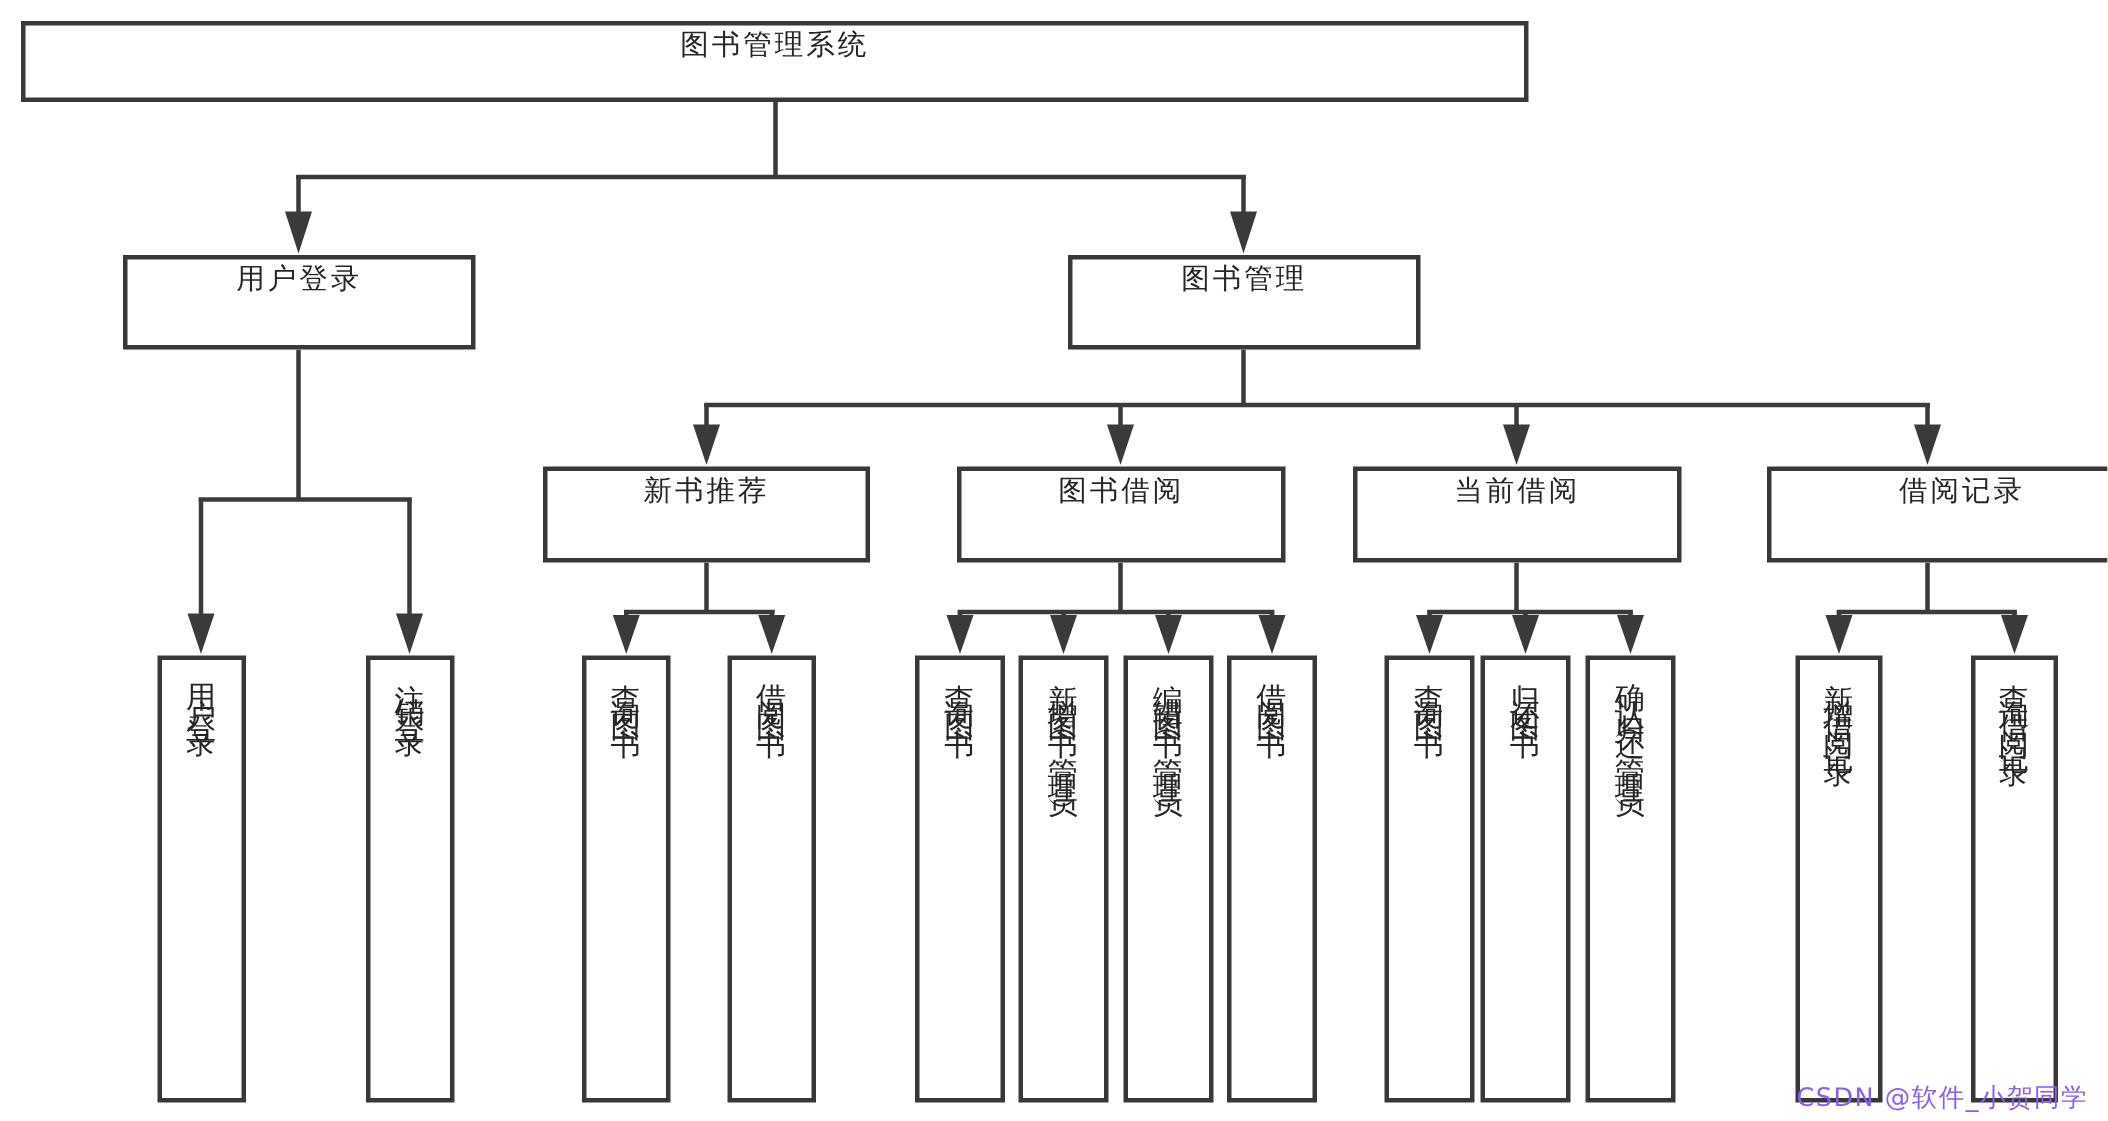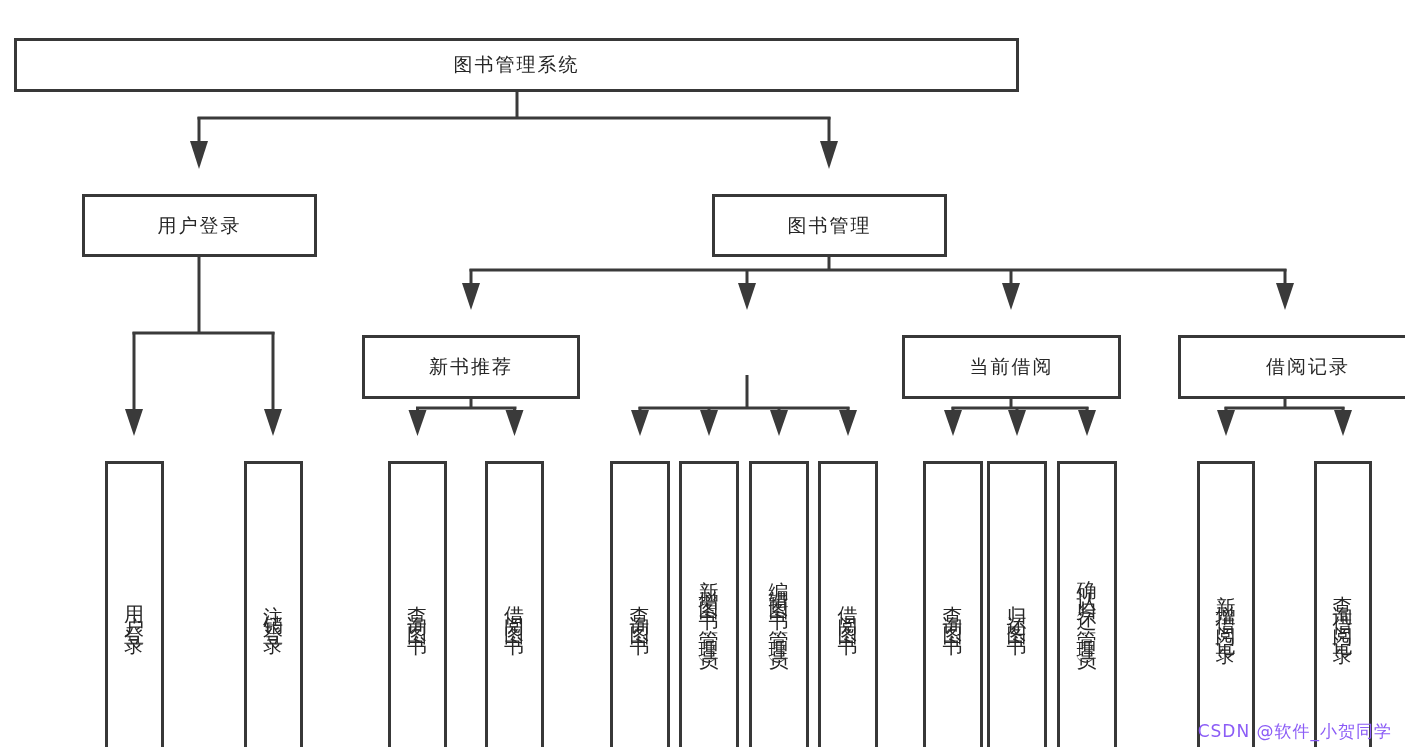--- a/index.html
+++ b/index.html
@@ -5,24 +5,22 @@
   html,body{margin:0;padding:0;background:#ffffff;}
   body{font-family:"DejaVu Sans","Liberation Sans",sans-serif;}
   #canvas{position:relative;width:1405px;height:747px;background:#ffffff;overflow:hidden;}
   #connector-layer{position:absolute;left:0;top:0;width:1405px;height:747px;}
   .box{
     position:absolute;
     box-sizing:border-box;
     border:3px solid #383838;
     background:#ffffff;
     display:flex;
-    align-items:center;
     justify-content:center;
     color:#262626;
-    margin-top:24px;
   }
   .hlabel{font-size:19px;letter-spacing:2px;white-space:nowrap;}
   .leaf{width:59px;top:437px;height:298px;}
   .leaf .vtext{
     writing-mode:vertical-rl;
     text-orientation:mixed;
     font-size:20px;
     letter-spacing:10px;
     line-height:1;
     color:#262626;
@@ -111,20 +109,23 @@
   <div class="box" style="left:82px;top:170px;width:235px;height:63px;">
     <span class="hlabel">用户登录</span>
   </div>
   <div class="box" style="left:712px;top:170px;width:235px;height:63px;">
     <span class="hlabel">图书管理</span>
   </div>
 
   <div class="box" style="left:362px;top:311px;width:218px;height:64px;">
     <span class="hlabel">新书推荐</span>
   </div>
+  <div class="box" style="left:638px;top:311px;width:219px;height:64px;">
+    <span class="hlabel">图书借阅</span>
+  </div>
   <div class="box" style="left:902px;top:311px;width:219px;height:64px;">
     <span class="hlabel">当前借阅</span>
   </div>
   <div class="box" style="left:1178px;top:311px;width:260px;height:64px;">
     <span class="hlabel">借阅记录</span>
   </div>
 
   <div class="box leaf" style="left:105px;">
     <span class="vtext">用户登录</span>
   </div>

